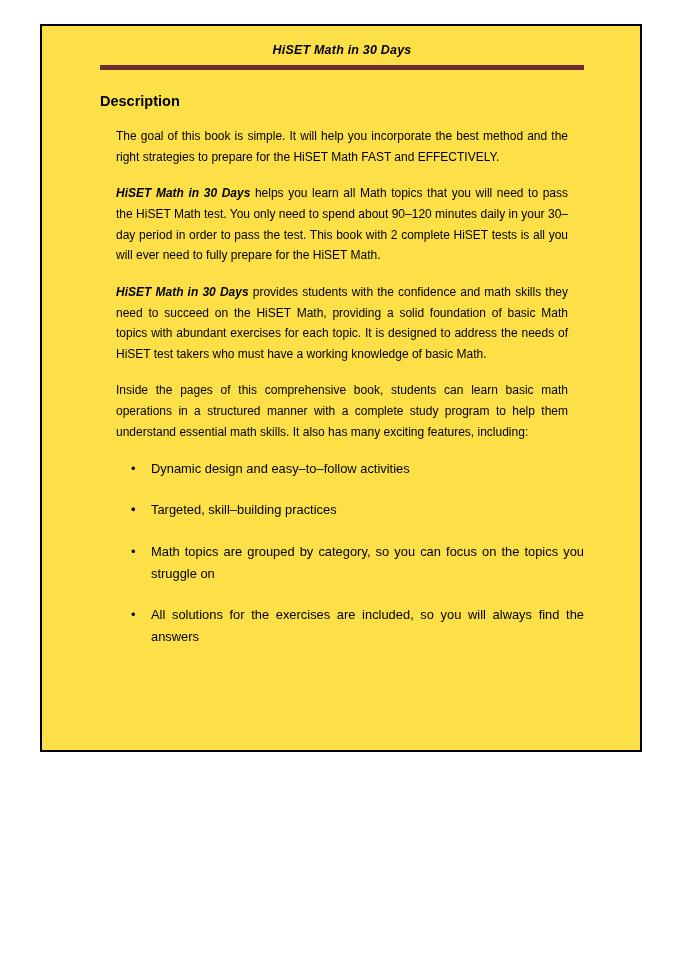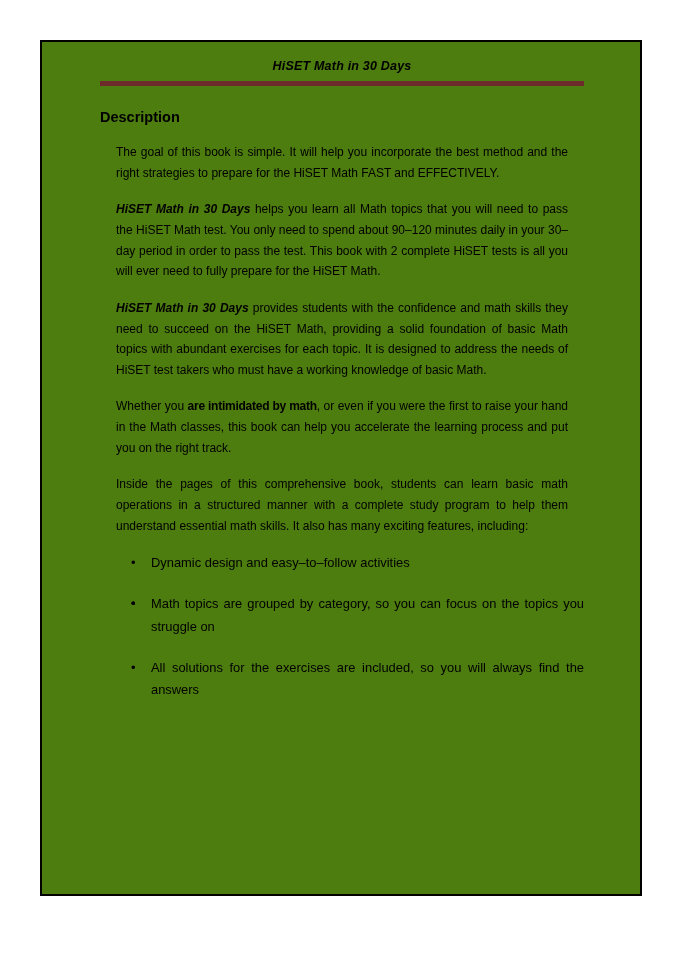--- a/index.html
+++ b/index.html
@@ -14,26 +14,26 @@
     position: relative;
     font-family: "Liberation Sans", sans-serif;
     color: #000000;
     overflow: hidden;
   }
 
   
   .page-frame {
     position: absolute;
     left: 40px;
-    top: 40px;
+    top: 24px;
     width: 602px;
-    height: 856px;
+    height: 728px;
     box-sizing: border-box;
     border: 2px solid #000000;
-    background: #4d7c0f;
+    background: #fde047;
   }
 
   
   .content {
     position: absolute;
     left: 58px;
     top: 0;
     width: 484px;
     height: 100%;
   }
@@ -158,34 +158,34 @@
     <div class="head-rule"></div>
 
     <h2 class="section-title">Description</h2>
 
     <p class="body first-para">The goal of this book is simple. It will help you incorporate the best method and the right strategies to prepare for the HiSET Math FAST and EFFECTIVELY.</p>
 
     <p class="body tight-top"><span class="bk-title">HiSET Math in 30 Days</span><span> helps you learn all Math topics that you will need to pass the HiSET Math test. You only need to spend about 90–120 minutes daily in your 30–day period in order to pass the test. This book with 2 complete HiSET tests is all you will ever need to fully prepare for the HiSET Math.</span></p>
 
     <p class="body gap-top"><span class="bk-title">HiSET Math in 30 Days</span><span> provides students with the confidence and math skills they need to succeed on the HiSET Math, providing a solid foundation of basic Math topics with abundant exercises for each topic. It is designed to address the needs of HiSET test takers who must have a working knowledge of basic Math.</span></p>
 
-    <p class="body gap-top"><span>Whether you </span><span class="emph-run">are intimidated by math</span><span>, or even if you were the first to raise your hand in the Math classes, this book can help you accelerate the learning process and put you on the right track.</span></p>
 
     <p class="body gap-top">Inside the pages of this comprehensive book, students can learn basic math operations in a structured manner with a complete study program to help them understand essential math skills. It also has many exciting features, including:</p>
 
     <ul class="features">
       <li>
         <span class="dot">•</span>
         <span>Dynamic design and easy–to–follow activities</span>
       </li>
       <li>
         <span class="dot">•</span>
       </li>
       <li>
         <span class="dot">•</span>
+        <span>Targeted, skill–building practices</span>
       </li>
       <li>
         <span class="dot">•</span>
         <span>Math topics are grouped by category, so you can focus on the topics you struggle on</span>
       </li>
       <li>
         <span class="dot">•</span>
         <span>All solutions for the exercises are included, so you will always find the answers</span>
       </li>
     </ul>

